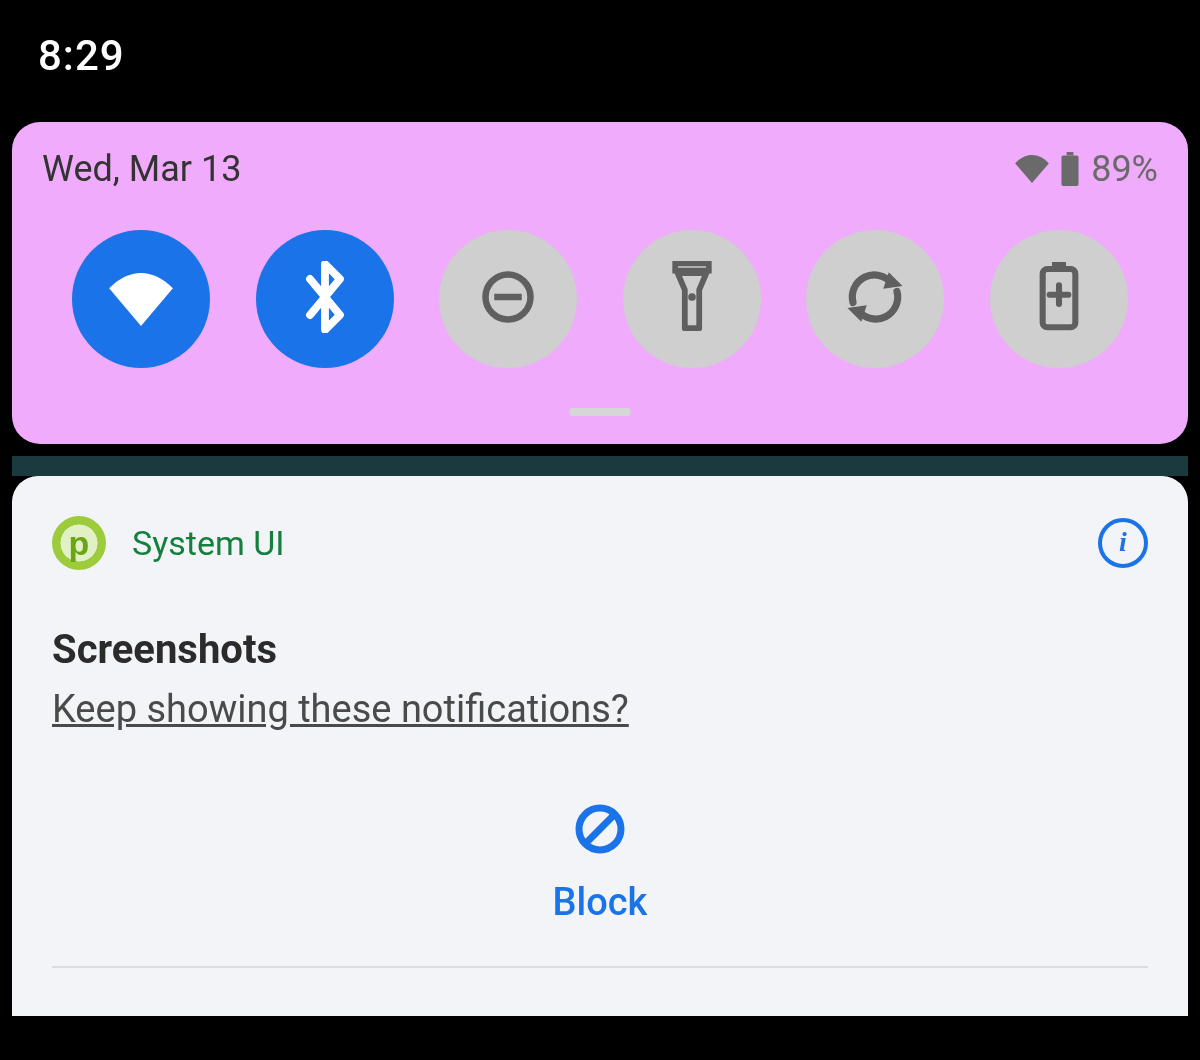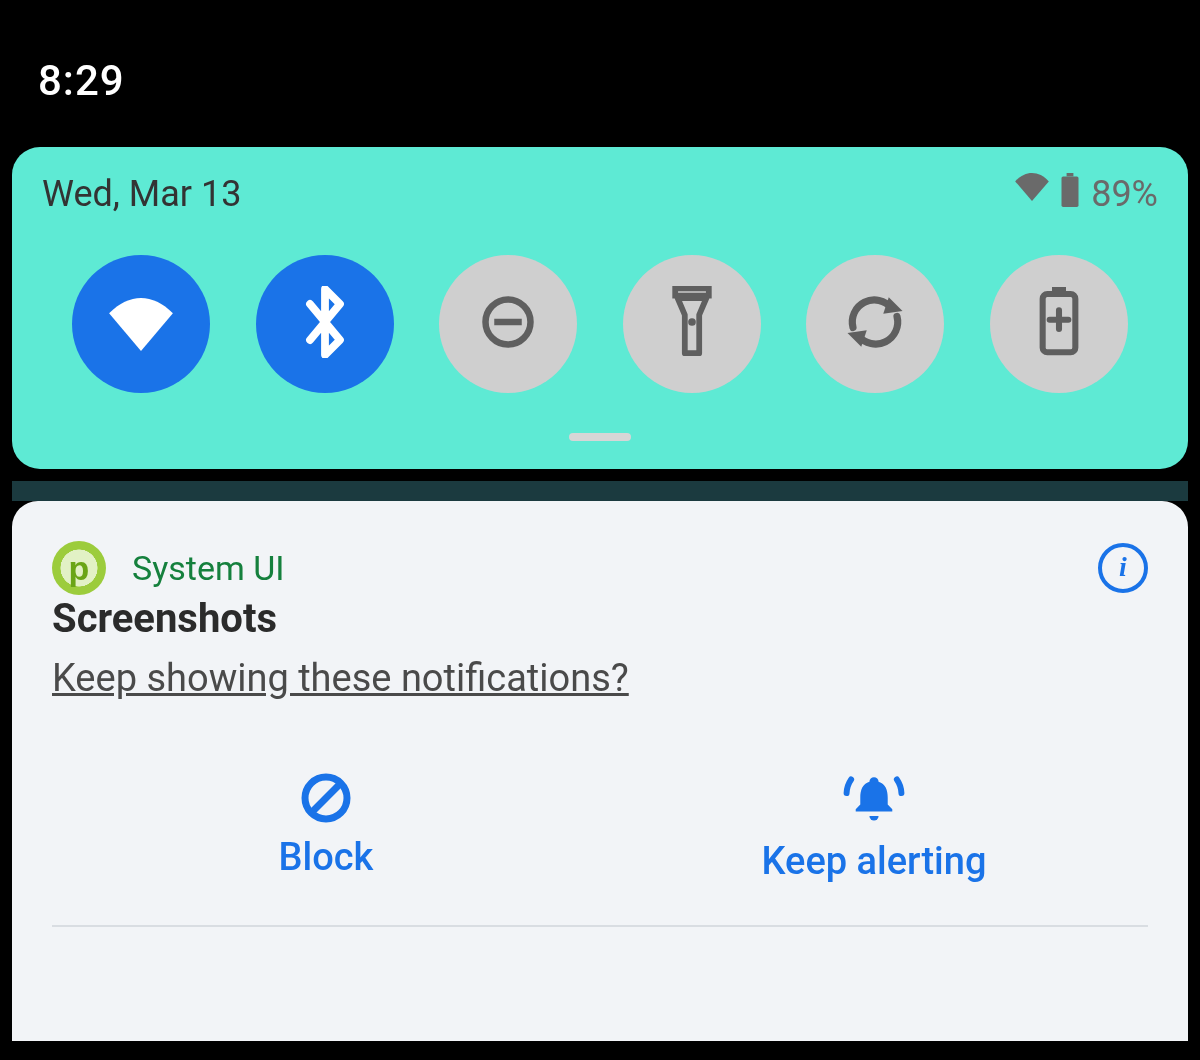--- a/index.html
+++ b/index.html
@@ -9,33 +9,32 @@
     background: #000;
     position: relative;
     overflow: hidden;
   }
   .status-bar {
     height: 110px;
     display: flex;
     align-items: center;
     padding: 0 38px;
     color: #fff;
-    margin-top: 25px;
   }
   .status-time { font-size: 42px; font-weight: 500; letter-spacing: 1px; }
 
   .qs-panel {
     margin: 12px;
-    background: #5eead4;
+    background: #f0abfc;
     border-radius: 28px;
     padding: 26px 30px 10px 30px;
   }
   .qs-header { display: flex; align-items: center; justify-content: space-between; }
   .qs-date { font-size: 36px; color: #333; }
-  .qs-status { display: flex; gap: 12px; color: #6a6a6a; }
+  .qs-status { display: flex; align-items: center; gap: 12px; color: #6a6a6a; }
   .qs-status svg { display: block; }
   .qs-batt-text { font-size: 36px; color: #6a6a6a; }
 
   .qs-tiles { display: flex; justify-content: space-between; padding: 40px 30px 30px 30px; }
   .tile {
     width: 138px; height: 138px; border-radius: 50%;
     display: flex; align-items: center; justify-content: center;
     cursor: pointer;
   }
   .tile.on  { background: #1a73e8; }
@@ -61,27 +60,27 @@
     display:flex; align-items:center; justify-content:center;
     color:#6aa516; font-weight:700; font-size:34px; font-family: Arial, sans-serif;
   }
   .info-btn {
     width: 50px; height: 50px; border-radius: 50%;
     border: 4px solid #1a73e8; display:flex; align-items:center; justify-content:center;
     color:#1a73e8; cursor:pointer;
   }
   .info-btn span { font-size: 28px; font-weight: 700; font-family: Georgia, serif; font-style: italic; line-height:1; transform: translateY(-1px); }
 
-  .notif-body { }
+  .notif-body { margin-top: 56px; }
   .notif-title { font-size: 40px; font-weight: 700; color: #2b2b2b; }
   .notif-text  { font-size: 38px; color: #4a4a4a; margin-top: 14px; text-decoration: underline; }
 
   .notif-actions { display:flex; justify-content: space-around; margin-top: 70px; padding-bottom: 16px;}
   .action {
-    display:flex; flex-direction:column; align-items:center; 
+    display:flex; flex-direction:column; align-items:center; gap: 14px;
     color:#1a73e8; font-size: 38px; font-weight: 500; cursor:pointer;
     width: 33%;
   }
   .notif-divider { height: 2px; background: #d9dde2; margin-top: 26px; }
 </style>
 </head>
 <body>
 
 <div class="status-bar">
   <div class="status-time">8:29</div>
@@ -189,26 +188,15 @@
   <div class="notif-actions">
     <div class="action">
       <span>
         <svg width="56" height="56" viewBox="0 0 24 24">
             <circle cx="12" cy="12" r="9" fill="none" stroke="#1a73e8" stroke-width="3"></circle>
             <line x1="5.5" y1="18.5" x2="18.5" y2="5.5" stroke="#1a73e8" stroke-width="3"></line>
           </svg>
       </span>
       <span>Block</span>
     </div>
-    <div class="action">
-      <span>
-        <svg width="64" height="60" viewBox="0 0 28 24">
-            <path fill="#1a73e8" d="M14 2 a2 2 0 0 1 2 2 c3 1 4 3.5 4 7 v3 l2 2 v1 H6 v-1 l2-2 v-3 c0-3.5 1-6 4-7 a2 2 0 0 1 2-2 Z"></path>
-            <path fill="#1a73e8" d="M12 19 h4 a2 2 0 0 1 -4 0 Z"></path>
-            <path fill="none" stroke="#1a73e8" stroke-width="2.6" stroke-linecap="round" d="M4 3 A11 11 0 0 0 2 9"></path>
-            <path fill="none" stroke="#1a73e8" stroke-width="2.6" stroke-linecap="round" d="M24 3 A11 11 0 0 1 26 9"></path>
-          </svg>
-      </span>
-      <span>Keep alerting</span>
-    </div>
   </div>
   <div class="notif-divider"></div>
 </div>
 
 </body></html>

